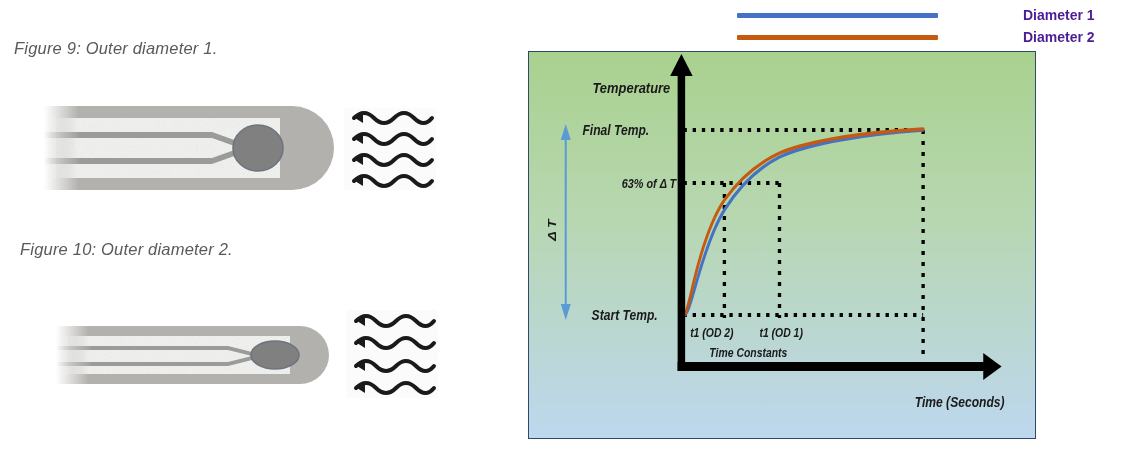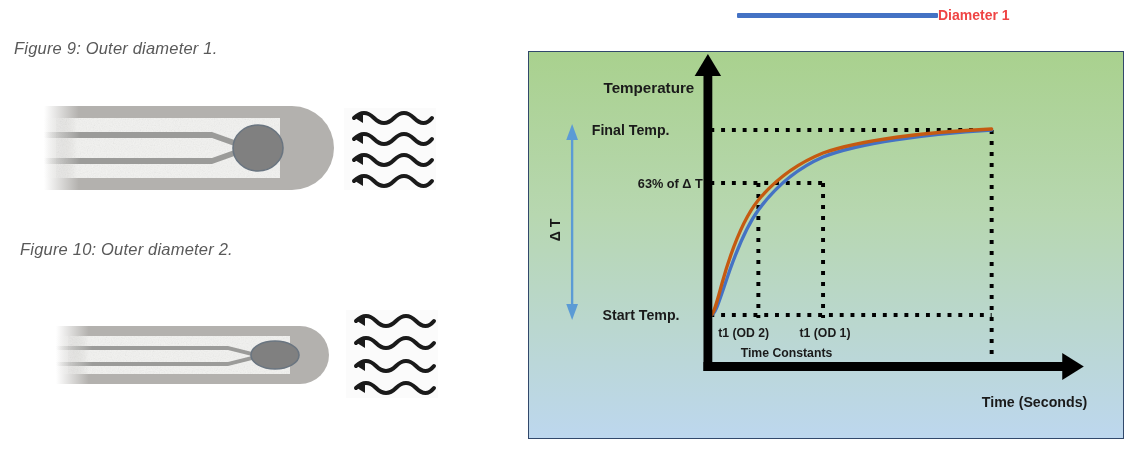--- a/index.html
+++ b/index.html
@@ -48,36 +48,38 @@
     align-items: center;
     height: 22px;
   }
   .legend-swatch {
     width: 201px;
     height: 5px;
     margin-left: 10px;
     border-radius: 1px;
   }
   .legend-label {
+    margin-left: 85px;
     font-size: 14px;
     font-weight: bold;
-    color: #ef4444;
+    color: #4c1d95;
     white-space: nowrap;
   }
 
   #chart-panel {
     position: absolute;
     left: 528px;
     top: 51px;
-    width: 596px;
+    width: 508px;
     height: 388px;
     border: 1px solid #31486b;
     background: linear-gradient(to bottom, #a9d18e 0%, #b7d7b0 42%, #bdd7ee 100%);
     box-sizing: border-box;
     overflow: hidden;
+    font-style: italic;
   }
   #chart-panel svg { display: block; width: 100%; height: 100%; }
 
   .chart-text {
     font-family: "Liberation Sans", sans-serif;
     font-weight: bold;
     fill: #1a1a1a;
   }
 </style>
 </head>
@@ -191,20 +193,24 @@
       </g>
     </svg>
   </div>
 </div>
 
 <div id="chart-legend">
   <div class="legend-row">
     <span class="legend-swatch" style="background:#4472c4;"></span>
     <span class="legend-label">Diameter 1</span>
   </div>
+  <div class="legend-row">
+    <span class="legend-swatch" style="background:#c55a11;"></span>
+    <span class="legend-label">Diameter 2</span>
+  </div>
 </div>
 
 <div id="chart-panel">
   <svg viewBox="0 0 606 386" preserveAspectRatio="none">
 
     <g stroke="#000000" stroke-width="4" stroke-dasharray="4,7" stroke-linecap="butt">
 
       <line x1="185" y1="78" x2="472" y2="78"></line>
 
       <line x1="185" y1="131" x2="302" y2="131"></line>

